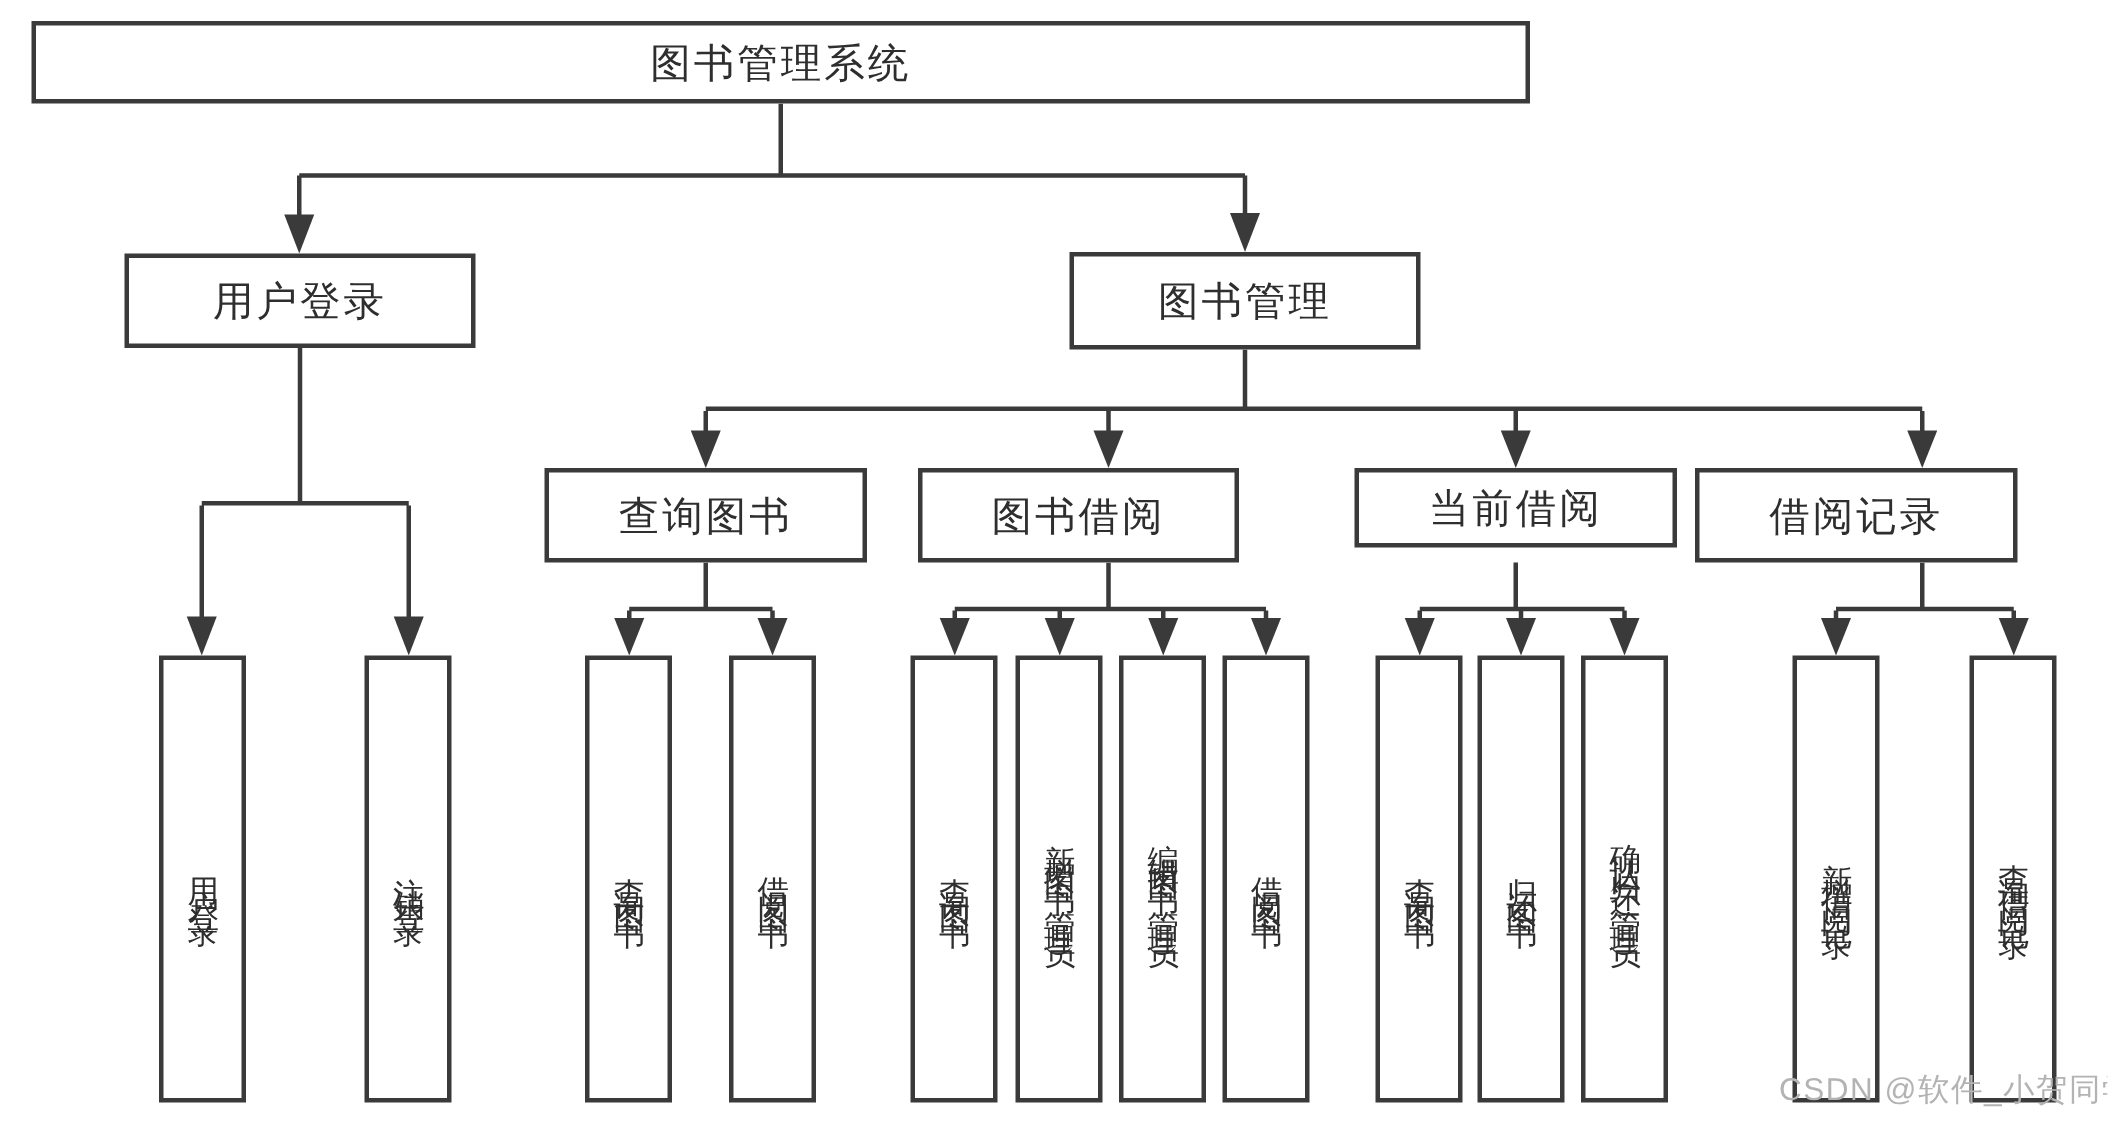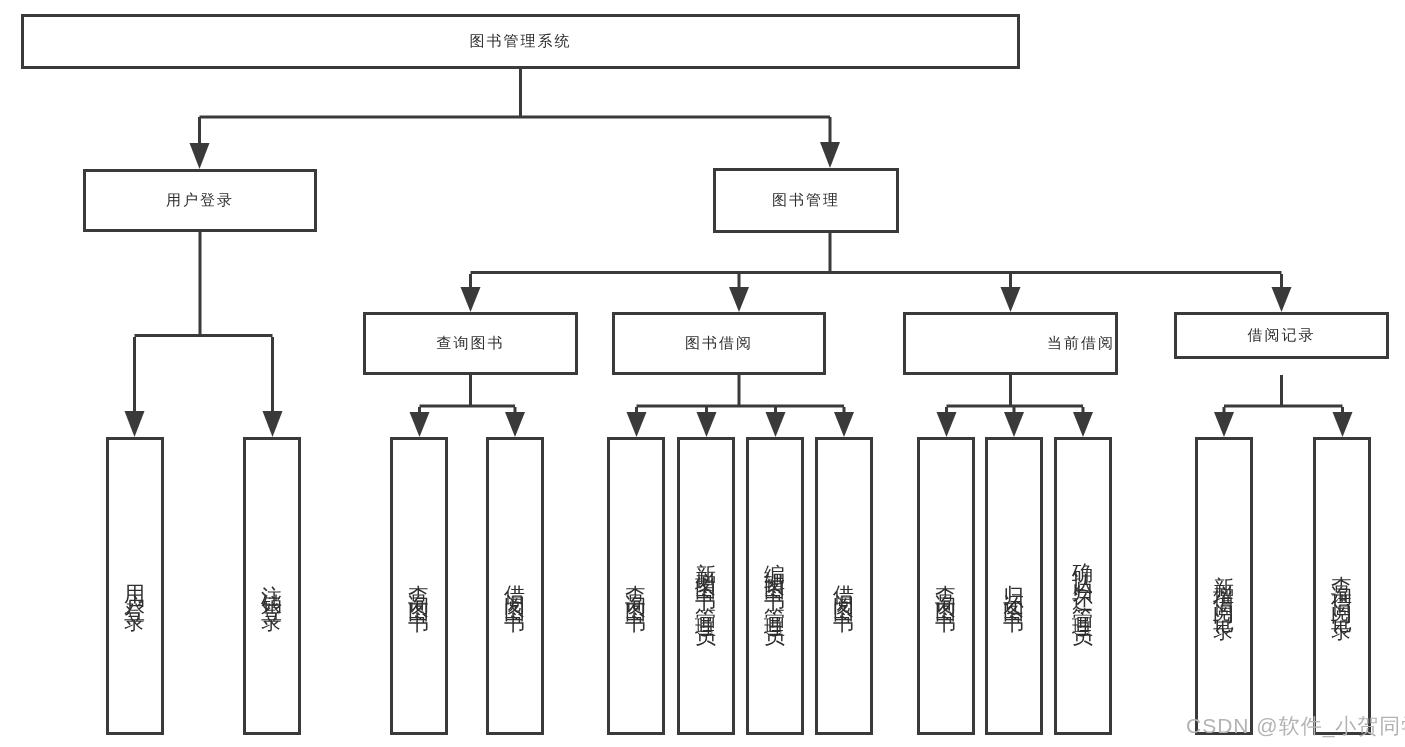--- a/index.html
+++ b/index.html
@@ -30,21 +30,21 @@
     position: absolute;
     background: var(--background);
     border: 3px solid var(--line);
     display: flex;
     align-items: center;
     justify-content: center;
     color: var(--text);
     z-index: 2;
   }
   .hlabel {
-    font-size: 15px;
+    font-size: 27px;
     letter-spacing: 2px;
     white-space: nowrap;
   }
   .leaf {
     top: 437px;
     width: 58px;
     height: 298px;
   }
   .vlabel {
     writing-mode: vertical-rl;
@@ -60,25 +60,25 @@
     top: 712px;
     font-size: 21px;
     letter-spacing: 1px;
     color: var(--watermark);
     white-space: nowrap;
     z-index: 5;
   }
   
   .n-root { left: 21px;  top: 14px;  width: 999px; height: 55px; }
   .n-l2a  { left: 83px;  top: 169px; width: 234px; height: 63px; }
-  .n-l2b  { left: 713px; top: 168px; width: 186px; height: 65px; }
+  .n-l2b  { left: 713px; top: 168px; width: 234px; height: 65px; }
   .n-l3a  { left: 363px; top: 312px; width: 215px; height: 63px; }
   .n-l3b  { left: 612px; top: 312px; width: 214px; height: 63px; }
-  .n-l3c  { left: 903px; top: 312px; width: 215px; height: 63px; justify-content: flex-end; }
-  .n-l3d  { left: 1174px;top: 312px; width: 215px; height: 47px; }
+  .n-l3c  { left: 903px; top: 312px; width: 215px; height: 53px; }
+  .n-l3d  { left: 1130px;top: 312px; width: 215px; height: 63px; }
   .lf-0  { left: 106px; }
   .lf-1  { left: 243px; }
   .lf-2  { left: 390px; }
   .lf-3  { left: 486px; }
   .lf-4  { left: 607px; }
   .lf-5  { left: 677px; }
   .lf-6  { left: 746px; }
   .lf-7  { left: 815px; }
   .lf-8  { left: 917px; }
   .lf-9  { left: 985px; }

